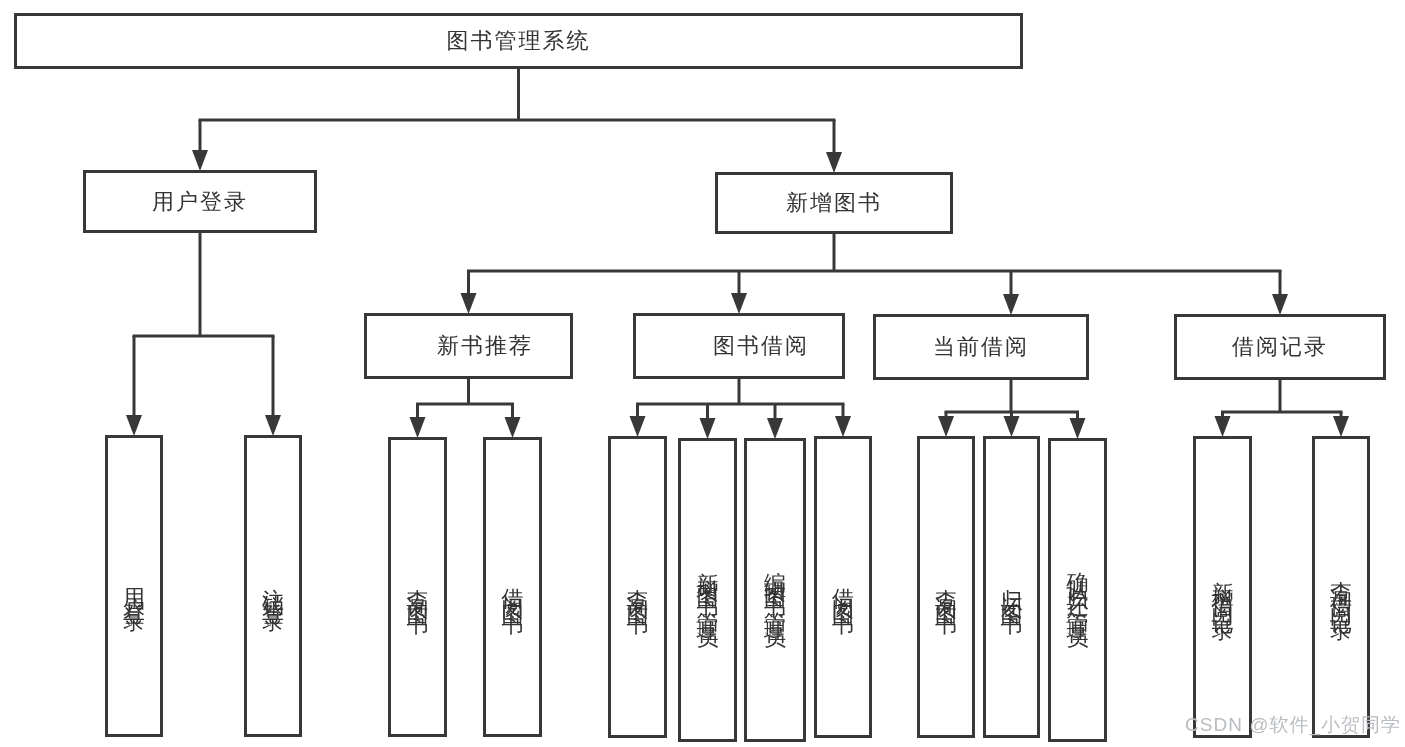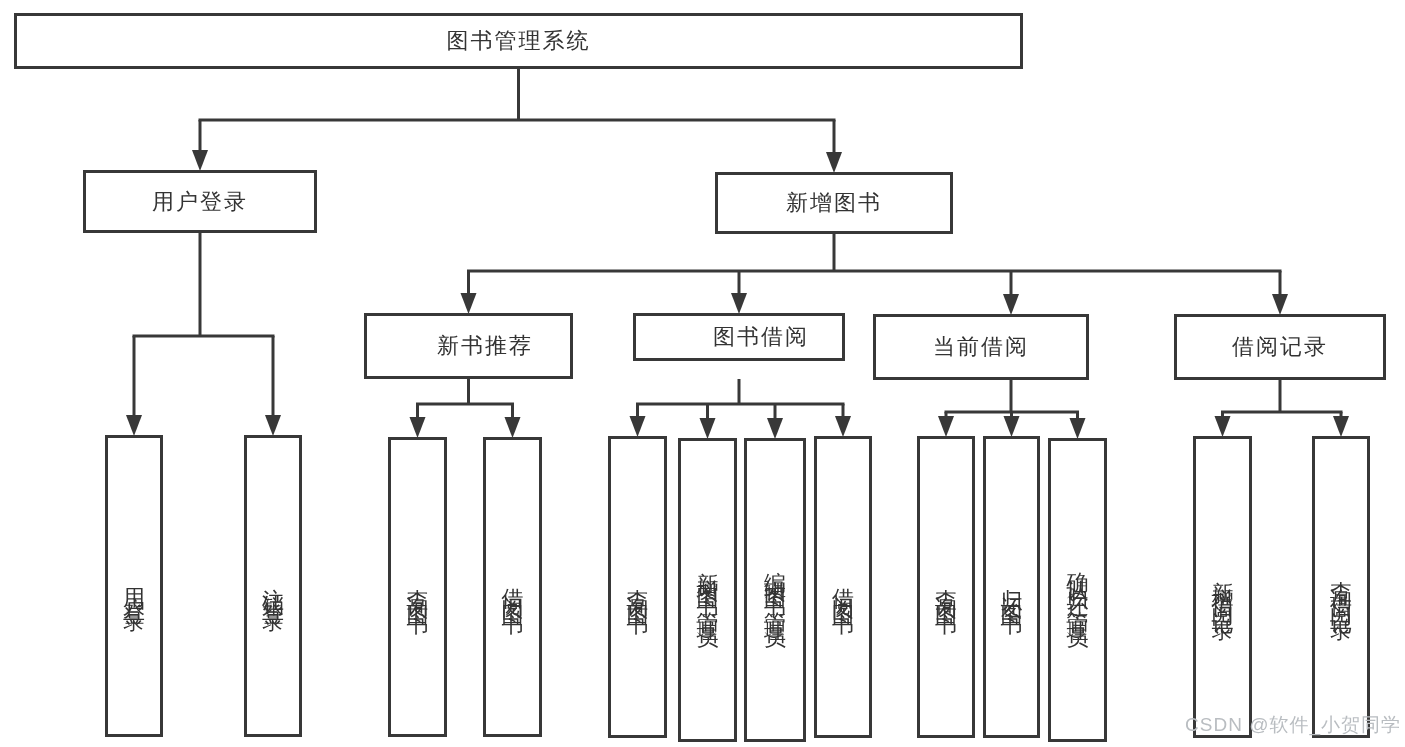--- a/index.html
+++ b/index.html
@@ -107,21 +107,21 @@
       </div>
       <div class="node" style="left: 83px; top: 170px; width: 234px; height: 63px;">
         <span>用户登录</span>
       </div>
       <div class="node" style="left: 715px; top: 172px; width: 238px; height: 62px;">
         <span>新增图书</span>
       </div>
       <div class="node" style="left: 364px; top: 313px; width: 209px; height: 66px; padding-left: 33px;">
         <span>新书推荐</span>
       </div>
-      <div class="node" style="left: 633px; top: 313px; width: 212px; height: 48px; padding-left: 44px;">
+      <div class="node" style="left: 633px; top: 313px; width: 212px; height: 66px; padding-left: 44px;">
         <span>图书借阅</span>
       </div>
       <div class="node" style="left: 873px; top: 314px; width: 216px; height: 66px;">
         <span>当前借阅</span>
       </div>
       <div class="node" style="left: 1174px; top: 314px; width: 212px; height: 66px;">
         <span>借阅记录</span>
       </div>
       <div class="node vertical" style="left: 105px; top: 435px; width: 58px; height: 302px;">
         <span>用户登录</span>

